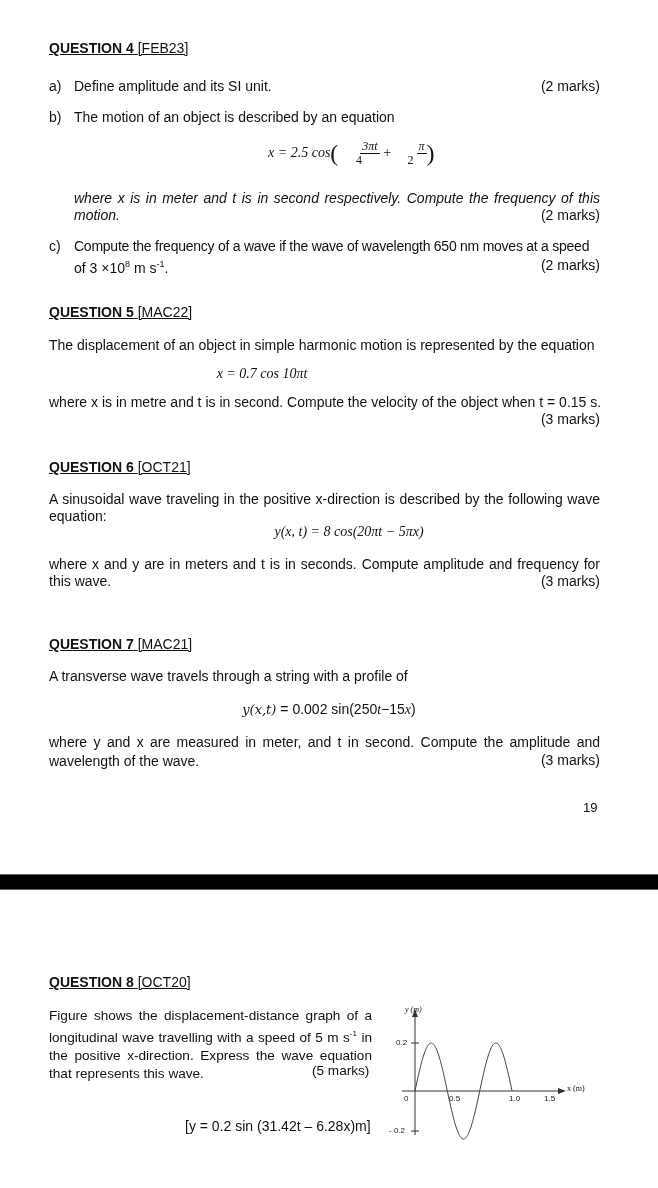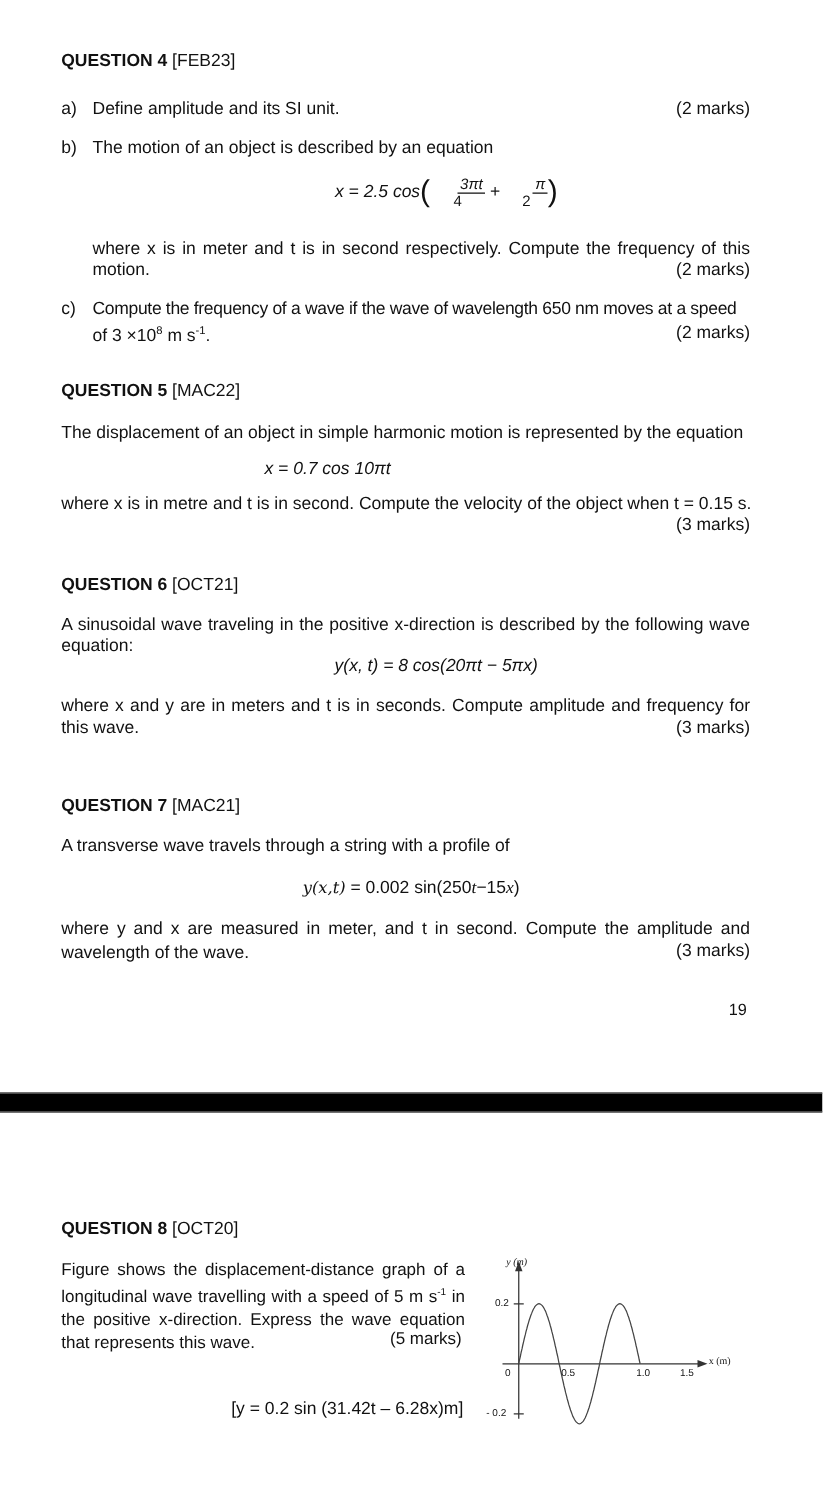--- a/index.html
+++ b/index.html
@@ -1,25 +1,25 @@
 <!DOCTYPE html>
 <html><head>
 <meta charset="utf-8">
 <style>
   html, body { margin: 0; padding: 0; }
   body {
     width: 658px; height: 1188px; background: #ffffff; position: relative;
     font-family: "Liberation Sans", sans-serif; color: #111; overflow: hidden;
   }
   .abs { position: absolute; }
-  .qh { font-size: 14px; }
+  .qh { font-size: 14px; text-decoration: underline; }
   .qh b { font-weight: bold; }
   .txt { font-size: 14px; line-height: 17px; }
   .marks { position: absolute; right: 58px; font-size: 14px; margin-left: 20px; }
-  .eq { font-family: Liberation Sans, sans-serif; font-size: 14px; text-align: center; }
+  .eq { font-family: Liberation Serif, serif; font-size: 14px; text-align: center; }
   .eq i { font-style: italic; }
   .frac { display: inline-flex; flex-direction: column; align-items: center; vertical-align: middle; font-size: 12px; line-height: 13px; }
   .frac .num { border-bottom: 1px solid #111; padding: 0 2px; margin-left: 22px; }
   .paren { font-size: 24px; vertical-align: middle; font-weight: lighter; }
   .justify { text-align: justify; text-align-last: left; }
   .band { left: 0; width: 658px; top: 874px; height: 14px; background: #000; border-top: 1px solid #666; border-bottom: 1px solid #666; }
   .pg { font-size: 13px; }
 </style>
 </head>
 <body>
@@ -41,21 +41,21 @@
       <i class="num">3πt</i>
       <span>4</span>
     </span>
   <span>+</span>
   <span class="frac">
       <i class="num">π</i>
       <span>2</span>
     </span><span class="paren">)</span>
 </div>
 
-<div class="abs txt justify" style="left:74px; top:190px; width:526px;">where x is in meter and t is in second respectively. Compute the frequency of this motion.</div>
+<div class="abs txt justify" style="left:74px; top:190px; width:526px;font-style:italic;">where x is in meter and t is in second respectively. Compute the frequency of this motion.</div>
 <div class="marks txt" style="top:207px;">(2 marks)</div>
 
 <div class="abs txt" style="left:49px; top:238px;">c)</div>
 <div class="abs txt" style="left:74px; top:238px; width:526px; letter-spacing:-0.25px;">Compute the frequency of a wave if the wave of wavelength 650 nm moves at a speed</div>
 <div class="abs txt" style="left:74px; top:256px;">
   <span>of 3 ×10</span><sup style="font-size:9px;">8</sup><span> m s</span><sup style="font-size:9px;">-1</sup><span>.</span>
 </div>
 <div class="marks txt" style="top:257px;">(2 marks)</div>
 
 <div class="abs qh" style="left:49px; top:304px;">

